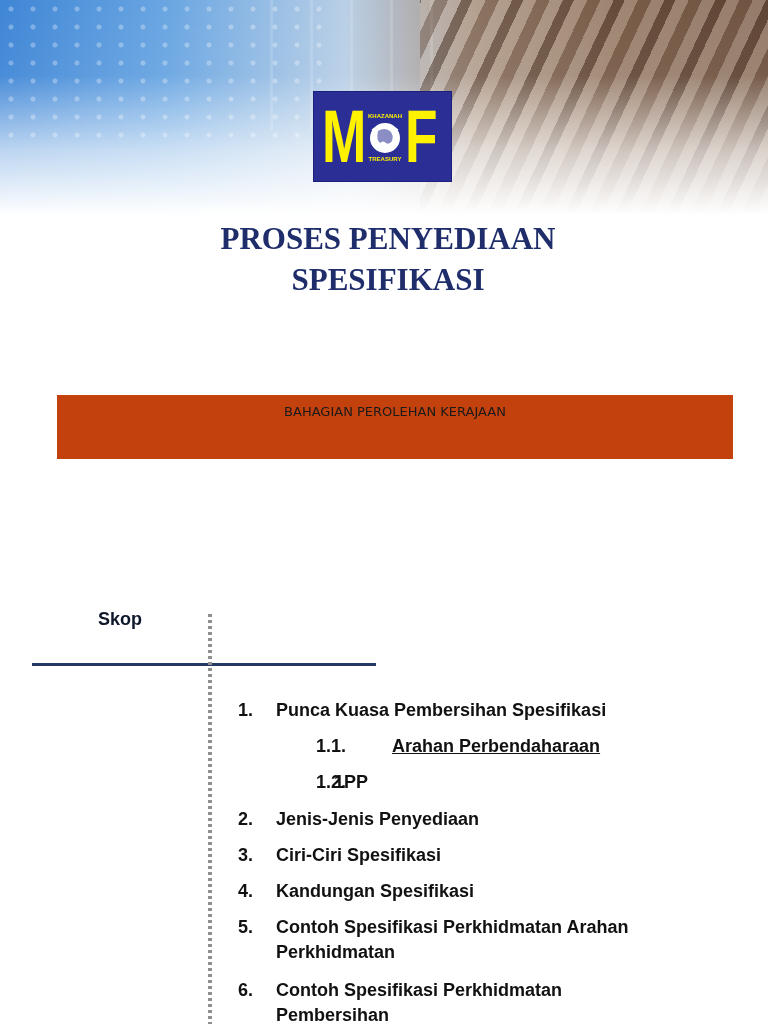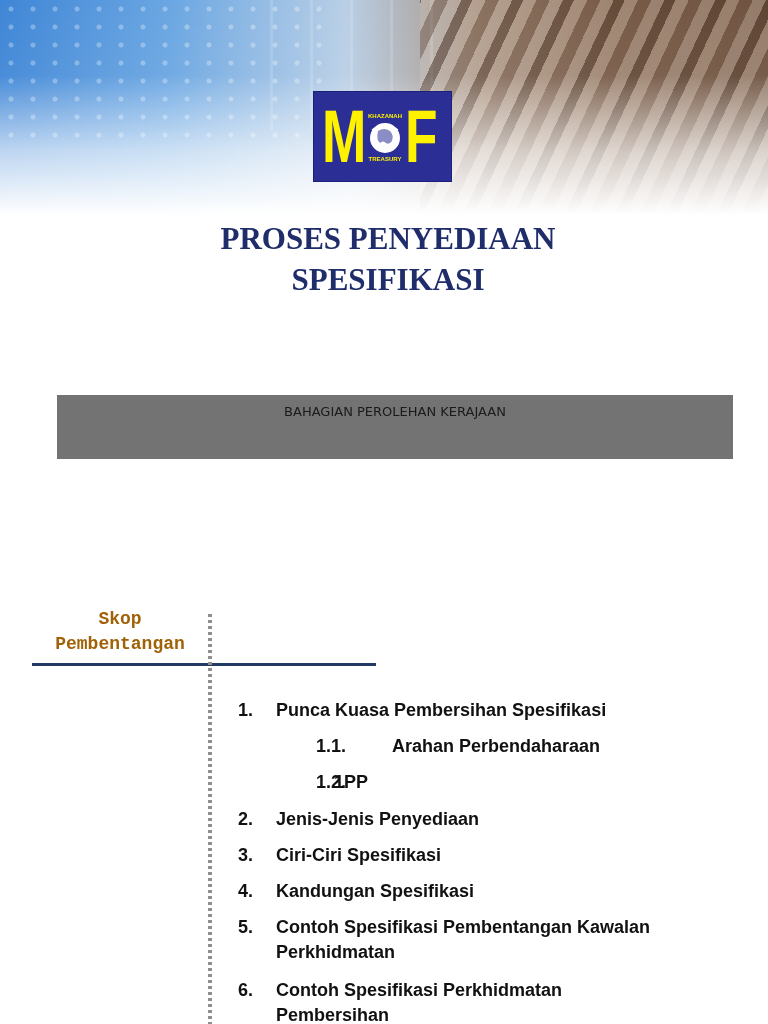--- a/index.html
+++ b/index.html
@@ -19,23 +19,23 @@
     background: linear-gradient(180deg, rgba(255,255,255,0) 0%, rgba(255,255,255,0.05) 35%, rgba(255,255,255,0.65) 70%, #ffffff 100%); }
 
   .logo { position: absolute; left: 313px; top: 91px; width: 137px; height: 89px; background: #2b2f95; border: 1px solid #1d207a; }
   .logo-m, .logo-f { position: absolute; top: 10px; font-family: "Liberation Sans", sans-serif; font-weight: bold; color: #fff200; font-size: 74px; line-height: 70px; transform: scaleX(0.72); transform-origin: left top; }
   .logo-m { left: 8px; }
   .logo-f { left: 91px; }
   .logo-globe { position: absolute; left: 44px; top: 17px; width: 54px; height: 54px; }
 
   .title { position: absolute; left: 0; top: 218px; width: 776px; text-align: center; color: #1f2d6b; font-family: "Liberation Serif", serif; font-weight: bold; font-size: 31px; line-height: 41px; }
 
-  .org-box { position: absolute; left: 57px; top: 395px; width: 676px; height: 64px; background: #737373; text-align: center; font-family: "DejaVu Sans", sans-serif; font-size: 13px; line-height: 22px; color: #1a1a1a; padding-top: 6px; box-sizing: border-box; }
+  .org-box { position: absolute; left: 57px; top: 395px; width: 676px; height: 64px; background: #c2410c; text-align: center; font-family: "DejaVu Sans", sans-serif; font-size: 13px; line-height: 22px; color: #1a1a1a; padding-top: 6px; box-sizing: border-box; }
 
-  .skop { position: absolute; left: 40px; top: 607px; width: 160px; text-align: center; color: #a16207; font-family: Liberation Mono, monospace; font-weight: bold; font-size: 18px; line-height: 25px; }
+  .skop { position: absolute; left: 40px; top: 607px; width: 160px; text-align: center; color: #0f172a; font-family: Liberation Sans, sans-serif; font-weight: bold; font-size: 18px; line-height: 25px; }
   .divider-h { position: absolute; left: 32px; top: 663px; width: 344px; height: 3px; background: #243a66; }
   .divider-v { position: absolute; left: 208px; top: 614px; width: 4px; height: 410px;
     background: repeating-linear-gradient(180deg, #8f8f8f 0 3px, transparent 3px 6px); }
 
   .agenda { position: absolute; left: 0; top: 0; }
   .item { position: absolute; font-family: "Liberation Sans", sans-serif; font-weight: bold; font-size: 18px; line-height: 24px; color: #111111; }
   .num { position: absolute; left: 0; top: 0; }
   .txt { position: absolute; left: 38px; top: 0; white-space: nowrap; }
 </style>
 </head>
@@ -64,53 +64,52 @@
   <div>PROSES PENYEDIAAN</div>
   <div>SPESIFIKASI</div>
 </div>
 
 <div class="org-box">
   <div>BAHAGIAN PEROLEHAN KERAJAAN</div>
 </div>
 
 <div class="skop">
   <div>Skop</div>
-  <div>Pembentangan</div>
 </div>
 <div class="divider-h"></div>
 <div class="divider-v"></div>
 
 <div class="agenda">
   <div class="item" style="left:238px; top:698px;">
     <span class="num">1.</span>
     <span class="txt">Punca Kuasa Pembersihan Spesifikasi</span>
   </div>
   <div class="item" style="left:316px; top:734px;">
     <span class="num">1.1.</span>
-    <span class="txt" style="left:76px;">Arahan Perbendaharaan</span>
+    <span class="txt" style="left:76px;text-decoration:underline;">Arahan Perbendaharaan</span>
   </div>
   <div class="item" style="left:316px; top:770px;">
     <span class="num">1.2.</span>
     <span class="txt" style="left:18px;">1PP</span>
   </div>
   <div class="item" style="left:238px; top:807px;">
     <span class="num">2.</span>
     <span class="txt">Jenis-Jenis Penyediaan</span>
   </div>
   <div class="item" style="left:238px; top:843px;">
     <span class="num">3.</span>
     <span class="txt">Ciri-Ciri Spesifikasi</span>
   </div>
   <div class="item" style="left:238px; top:879px;">
     <span class="num">4.</span>
     <span class="txt">Kandungan Spesifikasi</span>
   </div>
   <div class="item" style="left:238px; top:915px;">
     <span class="num">5.</span>
-    <span class="txt">Contoh Spesifikasi Pembentangan Kawalan</span>
+    <span class="txt">Contoh Spesifikasi Perkhidmatan Arahan</span>
     <span class="txt" style="top:25px;">Perkhidmatan</span>
   </div>
   <div class="item" style="left:238px; top:978px;">
     <span class="num">6.</span>
     <span class="txt">Contoh Spesifikasi Perkhidmatan</span>
     <span class="txt" style="top:25px;">Pembersihan</span>
   </div>
 </div>
 
 </body></html>

